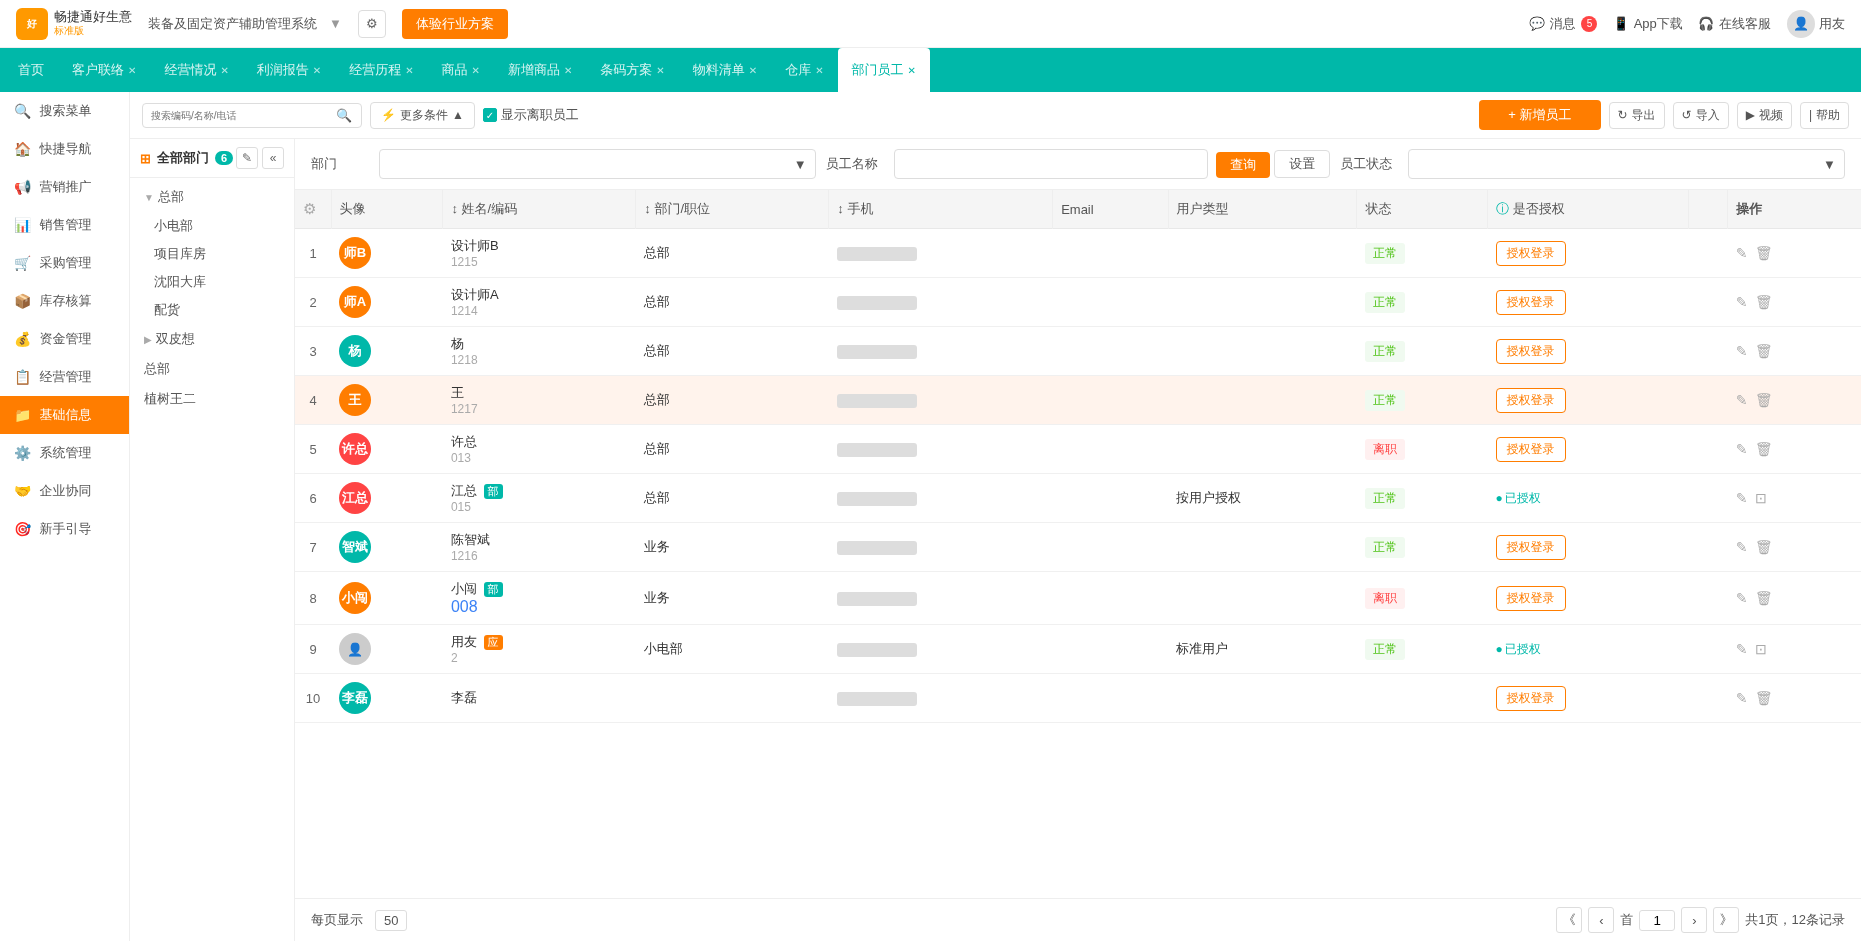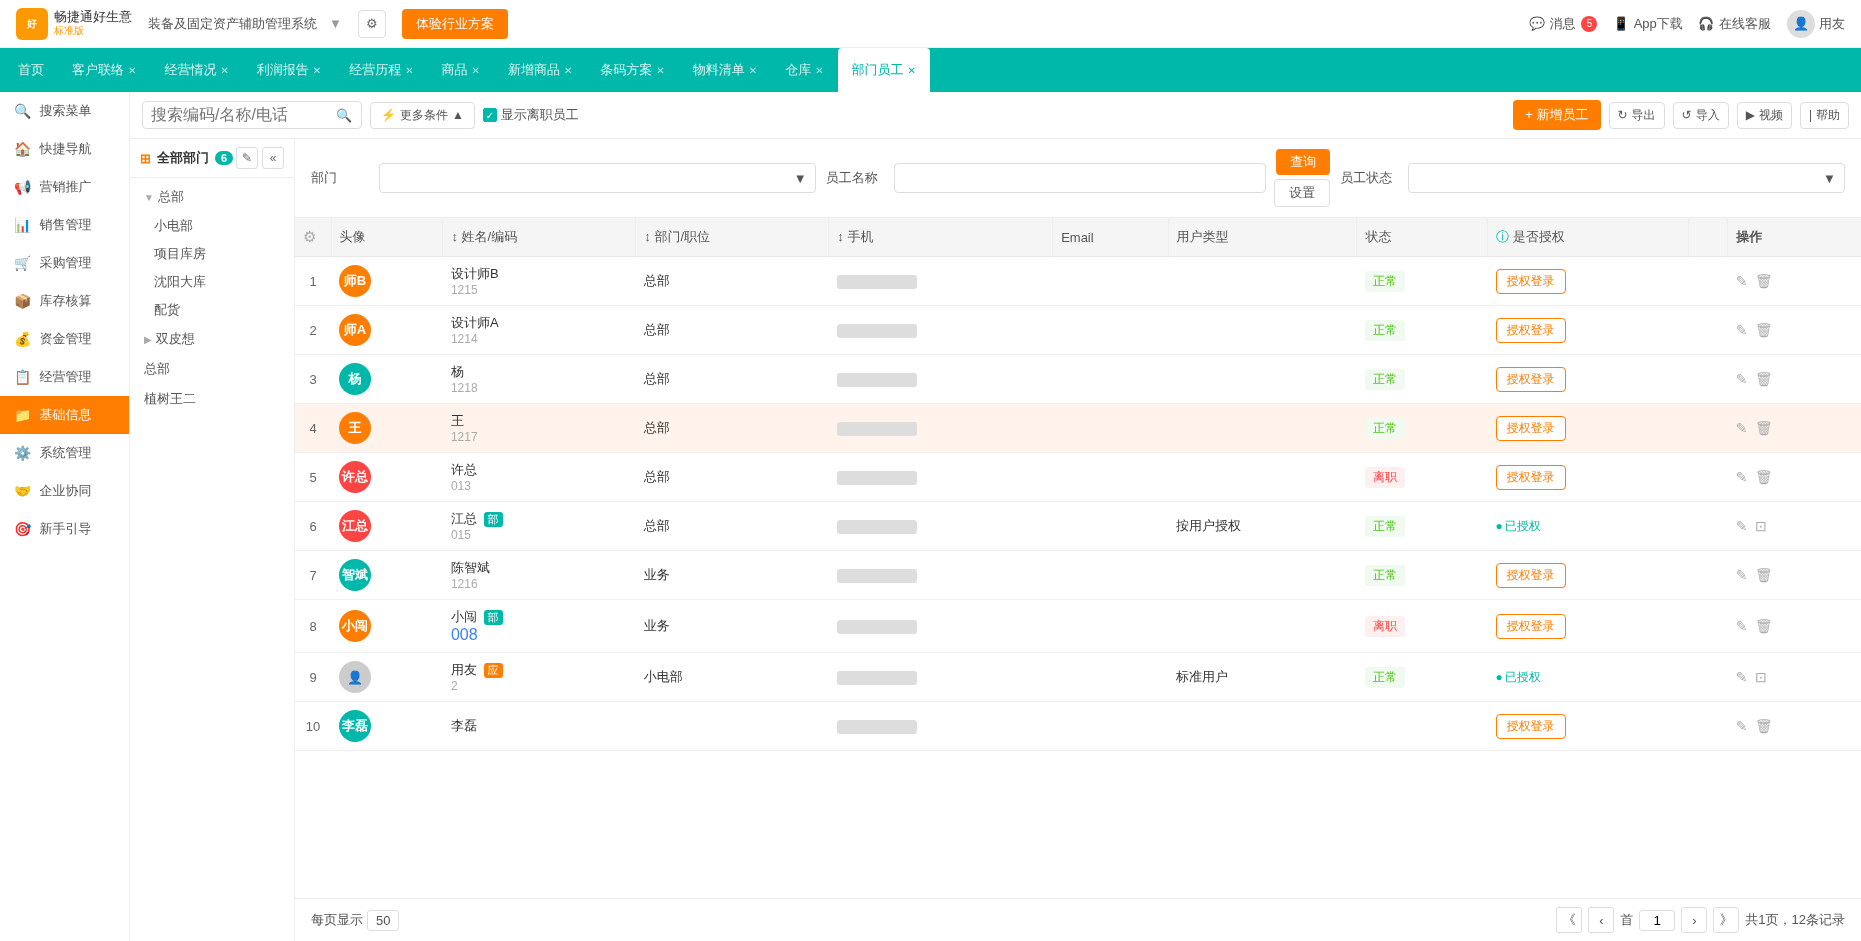--- a/index.html
+++ b/index.html
@@ -39,26 +39,26 @@
     .sidebar-item.active .s-icon { color: white; }
     .s-icon { font-size: 14px; color: #aaa; }
     .sidebar-item.active .s-icon { color: white; }
 
     
     .content { flex: 1; display: flex; flex-direction: column; overflow: hidden; }
 
     
     .search-bar { background: #fff; padding: 8px 12px; display: flex; align-items: center; gap: 8px; border-bottom: 1px solid #eee; }
     .search-input-wrap { display: flex; align-items: center; border: 1px solid #ddd; border-radius: 4px; padding: 4px 8px; gap: 4px; flex: 0 0 220px; }
-    .search-input-wrap input { border: none; outline: none; font-size: 16px; color: #999; width: 100%; }
+    .search-input-wrap input { border: none; outline: none; font-size: 10px; color: #999; width: 100%; }
     .filter-btn { display: flex; align-items: center; gap: 4px; padding: 4px 10px; border: 1px solid #ddd; border-radius: 4px; cursor: pointer; color: #555; font-size: 12px; }
     .show-left-check { display: flex; align-items: center; gap: 4px; font-size: 13px; color: #555; cursor: pointer; }
     .check-box { width: 14px; height: 14px; border: 1px solid #00b8a9; border-radius: 2px; background: #00b8a9; display: flex; align-items: center; justify-content: center; color: white; font-size: 10px; }
     .search-bar-right { margin-left: auto; display: flex; align-items: center; gap: 8px; }
-    .add-btn { background: #ff7d00; color: white; border: none; border-radius: 4px; padding: 6px 12px; font-size: 13px; cursor: pointer; display: flex; align-items: center; gap: 4px; }
+    .add-btn { background: #ff7d00; color: white; border: none; border-radius: 4px; padding: 6px 29px; font-size: 13px; cursor: pointer; display: flex; align-items: center; gap: 4px; }
     .icon-btn { display: flex; align-items: center; gap: 4px; color: #555; font-size: 12px; cursor: pointer; padding: 4px 8px; border: 1px solid #ddd; border-radius: 4px; }
 
     
     .body-area { display: flex; flex: 1; overflow: hidden; }
 
     
     .dept-tree { width: 165px; background: #fff; border-right: 1px solid #eee; flex-shrink: 0; overflow-y: auto; }
     .dept-tree-header { display: flex; align-items: center; justify-content: space-between; padding: 8px 10px; border-bottom: 1px solid #eee; }
     .dept-header-left { display: flex; align-items: center; gap: 6px; font-size: 13px; font-weight: bold; color: #333; }
     .dept-count-badge { background: #00b8a9; color: white; border-radius: 10px; padding: 1px 6px; font-size: 11px; }
@@ -68,21 +68,21 @@
     .dept-tree-item { padding: 6px 10px 6px 14px; cursor: pointer; font-size: 13px; color: #555; display: flex; align-items: center; gap: 4px; }
     .dept-sub { padding-left: 14px; }
     .dept-sub-item { padding: 5px 10px 5px 10px; cursor: pointer; font-size: 13px; color: #555; }
 
     
     .filter-panel { background: #fff; border-bottom: 1px solid #eee; padding: 10px 16px; display: grid; grid-template-columns: 1fr 1fr 1fr; gap: 10px; }
     .filter-row { display: flex; align-items: center; gap: 8px; }
     .filter-label { color: #555; font-size: 13px; white-space: nowrap; min-width: 60px; }
     .filter-select { flex: 1; border: 1px solid #ddd; border-radius: 4px; padding: 4px 8px; font-size: 13px; color: #555; display: flex; align-items: center; justify-content: space-between; cursor: pointer; height: 30px; }
     .filter-input { flex: 1; border: 1px solid #ddd; border-radius: 4px; padding: 4px 8px; font-size: 13px; color: #555; height: 30px; outline: none; }
-    .filter-actions { display: flex; flex-direction: column; gap: 4px; align-items: flex-end; justify-content: center; }
+    .filter-actions { display: flex; flex-direction: row; gap: 4px; align-items: flex-end; justify-content: center; }
     .query-btn { background: #ff7d00; color: white; border: none; border-radius: 4px; padding: 4px 14px; font-size: 13px; cursor: pointer; }
     .set-btn { background: white; color: #555; border: 1px solid #ddd; border-radius: 4px; padding: 4px 14px; font-size: 13px; cursor: pointer; }
 
     
     .table-wrap { flex: 1; overflow: auto; background: #fff; }
     table { width: 100%; border-collapse: collapse; font-size: 13px; }
     thead tr { background: #f5f5f5; border-bottom: 1px solid #e8e8e8; }
     th { padding: 10px 8px; color: #555; font-weight: normal; text-align: left; white-space: nowrap; border-right: 1px solid #eee; }
     th:last-child { border-right: none; font-weight: bold; }
     tbody tr { border-bottom: 1px solid #f0f0f0; }
@@ -97,21 +97,21 @@
     .auth-dot { color: #00b8a9; margin-right: 2px; }
     .op-btn { color: #aaa; cursor: pointer; font-size: 14px; margin-right: 4px; }
     .dept-tag { display: inline-flex; align-items: center; justify-content: center; background: #00b8a9; color: white; border-radius: 3px; padding: 0 4px; font-size: 11px; margin-left: 3px; }
     .resp-tag { display: inline-flex; align-items: center; justify-content: center; background: #ff7d00; color: white; border-radius: 3px; padding: 0 4px; font-size: 11px; margin-left: 3px; }
     .blur-text { color: #ccc; background: #ddd; border-radius: 3px; font-size: 12px; padding: 0 4px; display: inline-block; min-width: 80px; height: 14px; }
     .num-col { color: #666; text-align: center; width: 36px; }
     .settings-icon { color: #aaa; font-size: 15px; }
 
     
     .pagination { display: flex; align-items: center; justify-content: space-between; padding: 8px 16px; background: #fff; border-top: 1px solid #eee; font-size: 13px; color: #555; }
-    .page-left { display: flex; align-items: center; gap: 4px; }
+    .page-left { display: flex; align-items: center; gap: 12px; }
     .page-size-label { color: #555; }
     .page-size-val { border: 1px solid #ddd; border-radius: 3px; padding: 2px 8px; }
     .page-right { display: flex; align-items: center; gap: 6px; }
     .page-nav-btn { width: 26px; height: 26px; border: 1px solid #ddd; border-radius: 3px; display: flex; align-items: center; justify-content: center; cursor: pointer; color: #555; }
     .page-num-input { width: 36px; border: 1px solid #ddd; border-radius: 3px; text-align: center; padding: 2px; }
     .page-info { color: #555; }
   </style>
 </head>
 <body>
 

